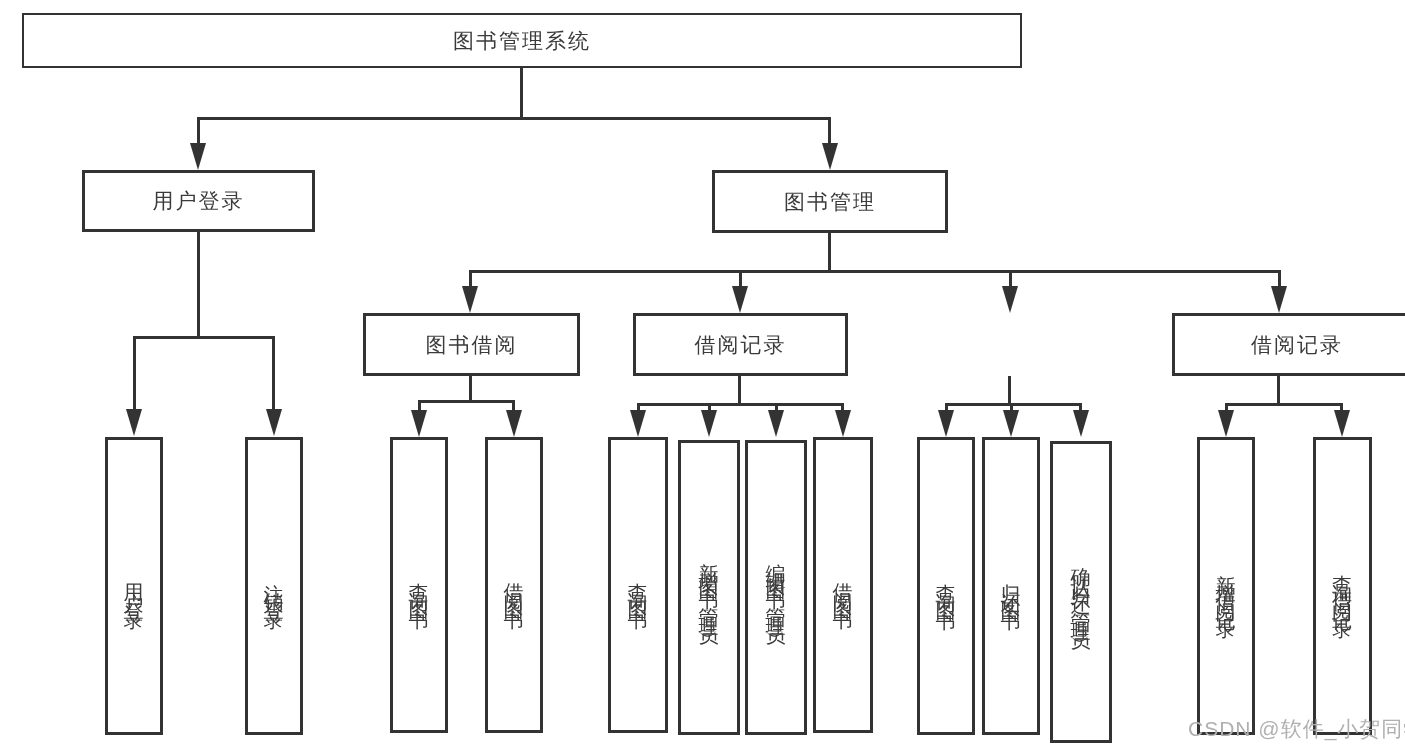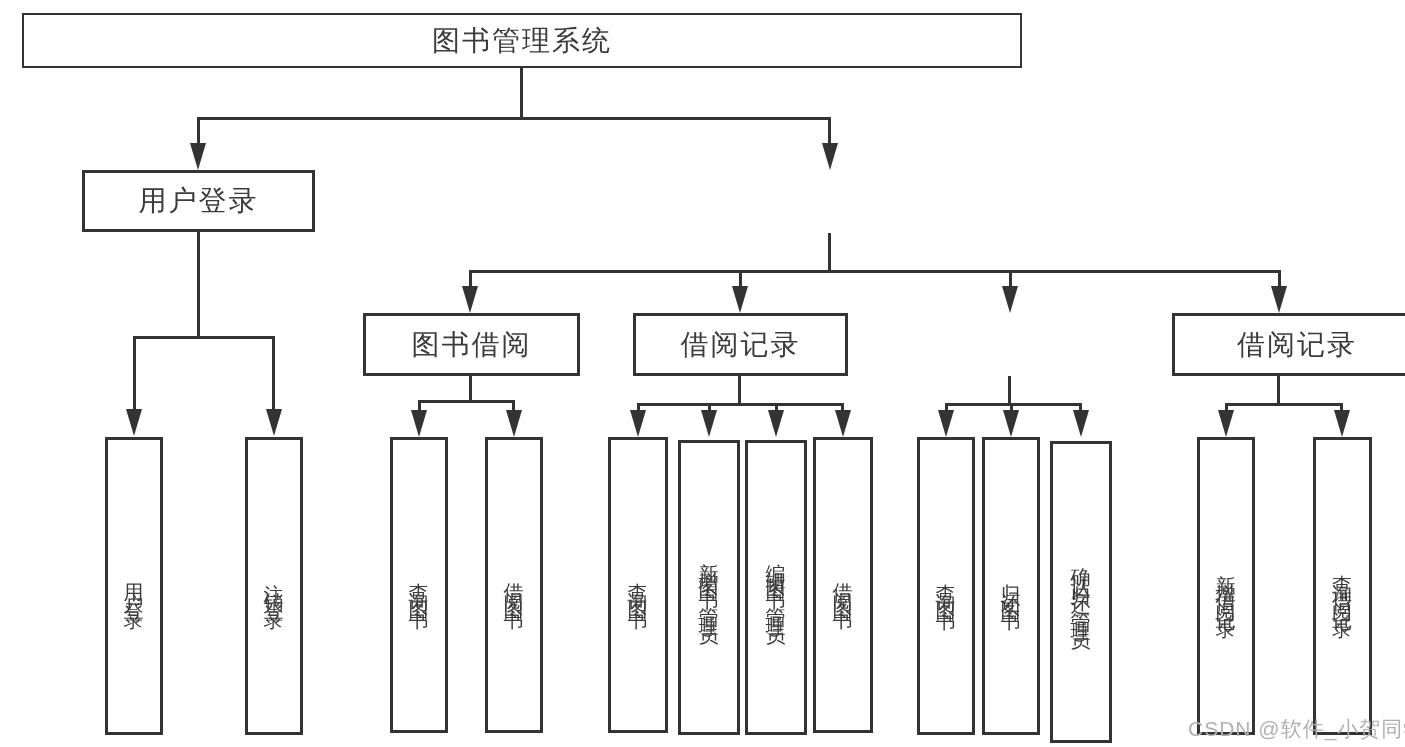--- a/index.html
+++ b/index.html
@@ -5,21 +5,21 @@
   html,body{margin:0;padding:0;background:#fff;}
   .stage{
     position:relative;width:1405px;height:747px;background:#fff;overflow:hidden;
     font-family:"Liberation Sans","DejaVu Sans",sans-serif;
     color:var(--text,#3b3b3b);
   }
   .box{
     position:absolute;box-sizing:border-box;background:#fff;
     border:3px solid var(--line,#333333);
     display:flex;align-items:center;justify-content:center;
-    font-size:28px;color:var(--text,#3b3b3b);
+    font-size:21px;color:var(--text,#3b3b3b);
   }
   .box.root{border-width:2px;}
   .hlabel{letter-spacing:2px;white-space:nowrap;}
   .vbox{font-size:20px;}
   .vlabel{
     writing-mode:vertical-rl;text-orientation:mixed;
     letter-spacing:9px;line-height:1;white-space:nowrap;
   }
   .line{position:absolute;background:var(--line,#333333);}
   .arrow{
@@ -44,20 +44,23 @@
 
   <div class="line" style="left:520px;top:68px;width:3px;height:49px"></div>
   <div class="line" style="left:197px;top:117px;width:634px;height:3px"></div>
   <div class="line" style="left:197px;top:117px;width:3px;height:28px"></div>
   <div class="arrow" style="left:190px;top:143px"></div>
   <div class="line" style="left:828px;top:117px;width:3px;height:28px"></div>
   <div class="arrow" style="left:822px;top:143px"></div>
 
   <div class="box" style="left:82px;top:170px;width:233px;height:62px">
     <span class="hlabel">用户登录</span>
+  </div>
+  <div class="box" style="left:712px;top:170px;width:236px;height:63px">
+    <span class="hlabel">图书管理</span>
   </div>
 
   <div class="line" style="left:197px;top:232px;width:3px;height:104px"></div>
   <div class="line" style="left:133px;top:336px;width:142px;height:3px"></div>
   <div class="line" style="left:133px;top:336px;width:3px;height:75px"></div>
   <div class="arrow" style="left:126px;top:409px"></div>
   <div class="line" style="left:272px;top:336px;width:3px;height:75px"></div>
   <div class="arrow" style="left:266px;top:409px"></div>
 
   <div class="line" style="left:828px;top:233px;width:3px;height:37px"></div>

